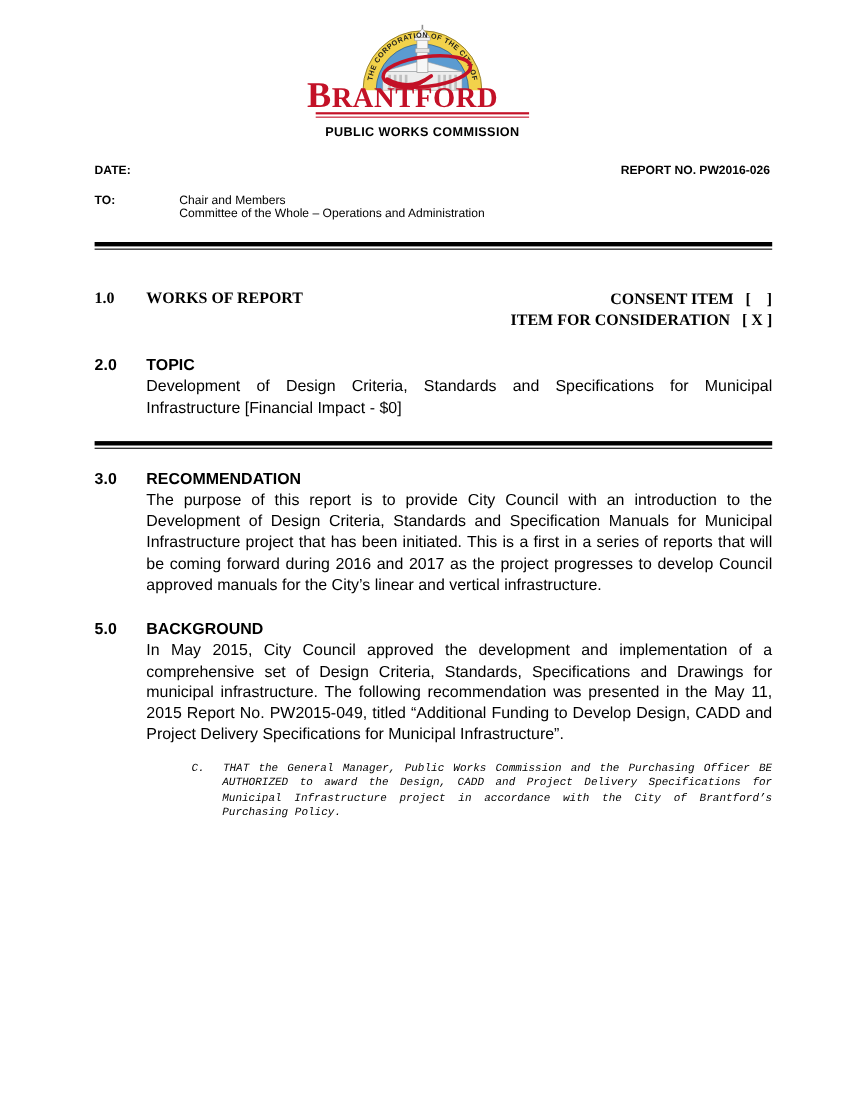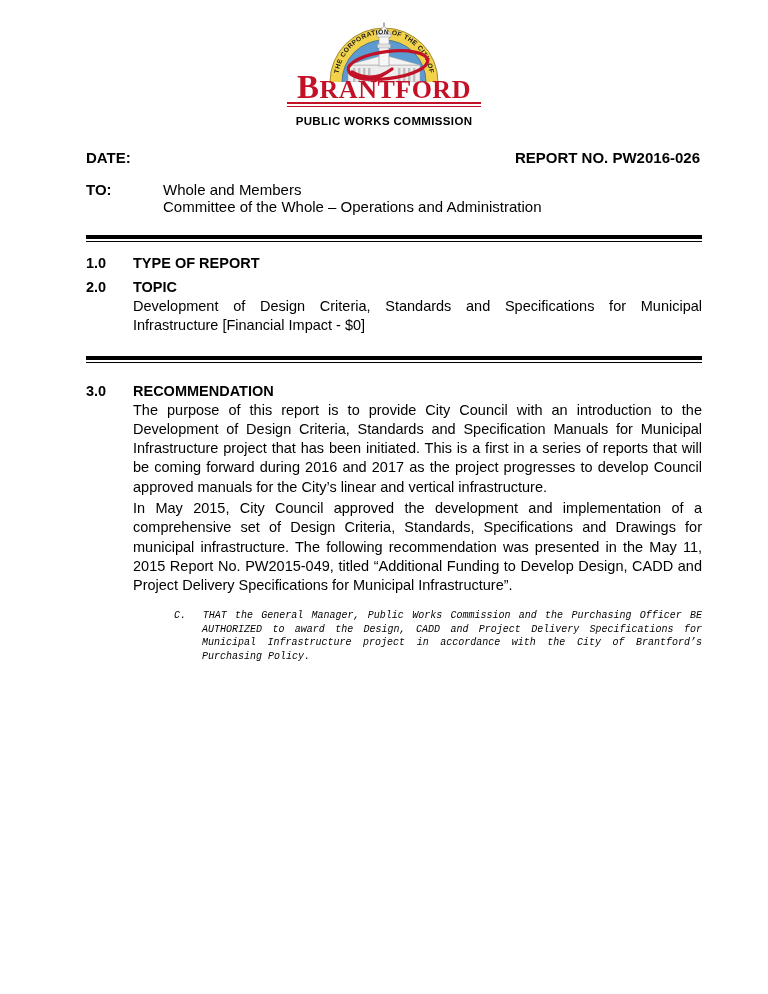--- a/index.html
+++ b/index.html
@@ -47,21 +47,20 @@
     overflow: hidden;
   }
 
   .crest svg { display: block; }
 
   .wordmark {
     position: absolute;
     left: 0;
     right: 0;
     top: 49px;
-    text-align: center;
     font-family: "Liberation Serif", serif;
     font-weight: bold;
     font-size: 33px;
     letter-spacing: 0.5px;
     color: #C31127;
     line-height: 1;
     z-index: 4;
   }
   .wordmark .cap   { font-size: 33px; }
   .wordmark .small { font-size: 26px; }
@@ -90,21 +89,21 @@
     letter-spacing: 0.35px;
   }
 
   
   .content {
     padding: 0 66px 0 86px;
   }
 
   .meta {
     margin-top: 22px;
-    font-size: 15px;
+    font-size: 11px;
   }
   .meta-row {
     display: flex;
     align-items: flex-start;
     margin-bottom: 15px;
   }
   .meta-row:last-child { margin-bottom: 0; }
   .meta-label {
     width: 77px;
     flex: 0 0 77px;
@@ -170,22 +169,22 @@
     font-style: italic;
     margin-left: 88px;
     padding-left: 28px;
     text-indent: -28px;
     font-family: Liberation Mono, monospace;
   }
   .quote-block .marker {
     font-style: italic;
   }
 
-  .s1 { margin-top: 13px; }
-  .s2 { margin-top: 8px; }
+  .s1 { margin-top: 36px; font-family: Liberation Serif, serif; }
+  .s2 { margin-top: 23px; }
   .gap-18 { margin-top: 2px; }
   .gap-20 { margin-top: 20px; }
   .gap-22 { margin-top: 22px; }
   .gap-14 { margin-top: 14px; }
 </style>
 </head>
 <body>
 
 <div class="page">
 
@@ -259,53 +258,58 @@
     <div class="meta">
 
       <div class="meta-row">
         <div class="meta-label">DATE:</div>
         <div class="meta-right">REPORT NO. PW2016-026</div>
       </div>
 
       <div class="meta-row">
         <div class="meta-label">TO:</div>
         <div class="meta-value">
-          <span>Whole and Members</span>
+          <span>Chair and Members</span>
           <span class="line2">Committee of the Whole – Operations and Administration</span>
         </div>
       </div>
 
     </div>
 
     <div class="rule-double">
       <div class="thick"></div>
       <div class="thin"></div>
     </div>
 
     <div class="section-head s1">
       <div class="sec-num">1.0</div>
-      <div class="sec-title">TYPE OF REPORT</div>
+      <div class="sec-title">WORKS OF REPORT</div>
+      <div class="checkbox-col"><span>CONSENT ITEM</span>&nbsp;&nbsp;&nbsp;<span>[    ]</span><br><span>ITEM FOR CONSIDERATION</span>&nbsp;&nbsp;&nbsp;<span>[ X ]</span></div>
     </div>
 
     <div class="section-head s2">
       <div class="sec-num">2.0</div>
       <div class="sec-title">TOPIC</div>
     </div>
     <div class="body-text gap-18">Development of Design Criteria, Standards and Specifications for Municipal Infrastructure   [Financial Impact - $0]</div>
 
     <div class="rule-double">
       <div class="thick"></div>
       <div class="thin"></div>
     </div>
 
     <div class="section-head gap-20">
       <div class="sec-num">3.0</div>
       <div class="sec-title">RECOMMENDATION</div>
     </div>
 
     <div class="body-text gap-18">The purpose of this report is to provide City Council with an introduction to the Development of Design Criteria, Standards and Specification Manuals for Municipal Infrastructure project that has been initiated.  This is a first in a series of reports that will be coming forward during 2016 and 2017 as the project progresses to develop Council approved manuals for the City’s linear and vertical infrastructure.</div>
 
+    <div class="section-head gap-22">
+      <div class="sec-num">5.0</div>
+      <div class="sec-title">BACKGROUND</div>
+    </div>
     <div class="body-text gap-18">In May 2015, City Council approved the development and implementation of a comprehensive set of Design Criteria, Standards, Specifications and Drawings for municipal infrastructure. The following recommendation was presented in the May 11, 2015 Report No. PW2015-049, titled “Additional Funding to Develop Design, CADD and Project Delivery Specifications for Municipal Infrastructure”.</div>
 
     <div class="quote-block gap-14"><span class="marker">C.</span>&nbsp;&nbsp;<span>THAT the General Manager, Public Works Commission and the Purchasing Officer BE AUTHORIZED to award the Design, CADD and Project Delivery Specifications for Municipal Infrastructure project in accordance with the City of Brantford’s Purchasing Policy.</span></div>
 
   </div>
 </div>
 
 </body></html>

